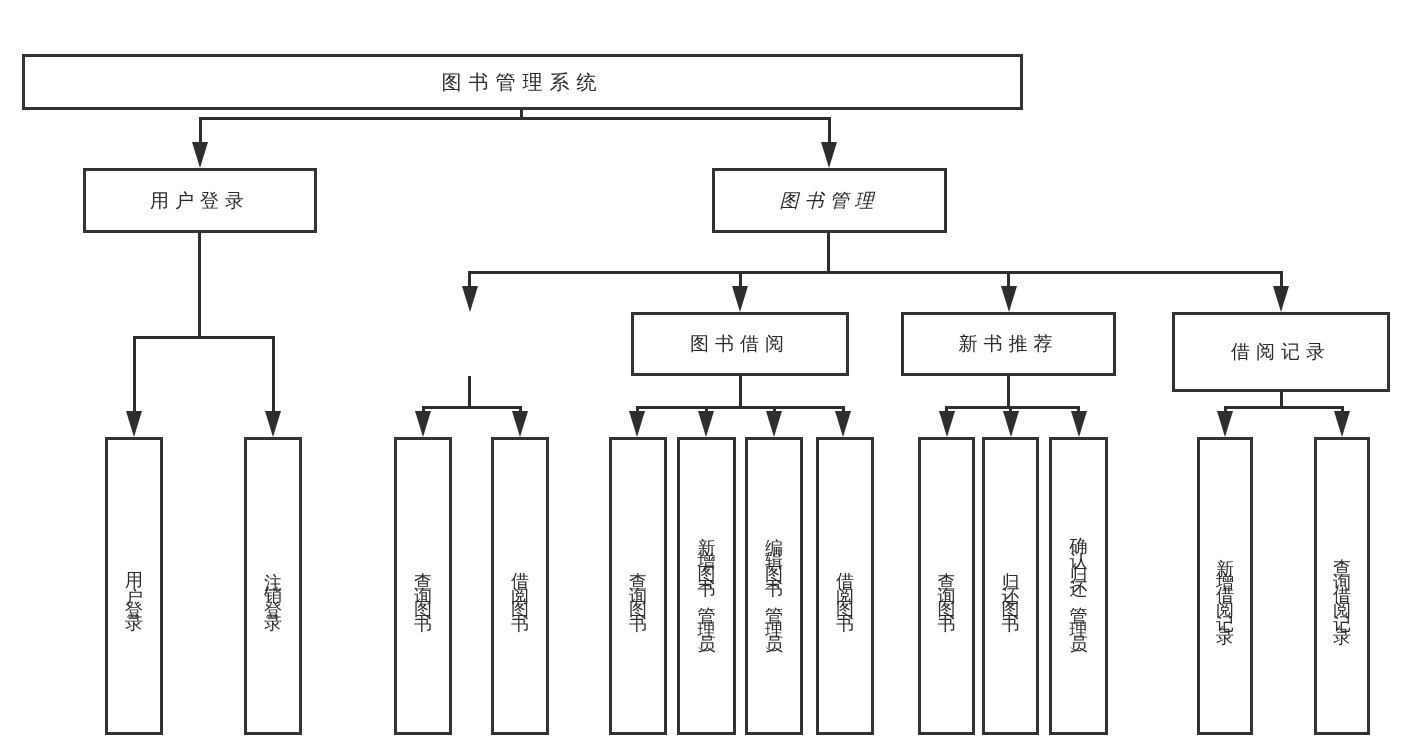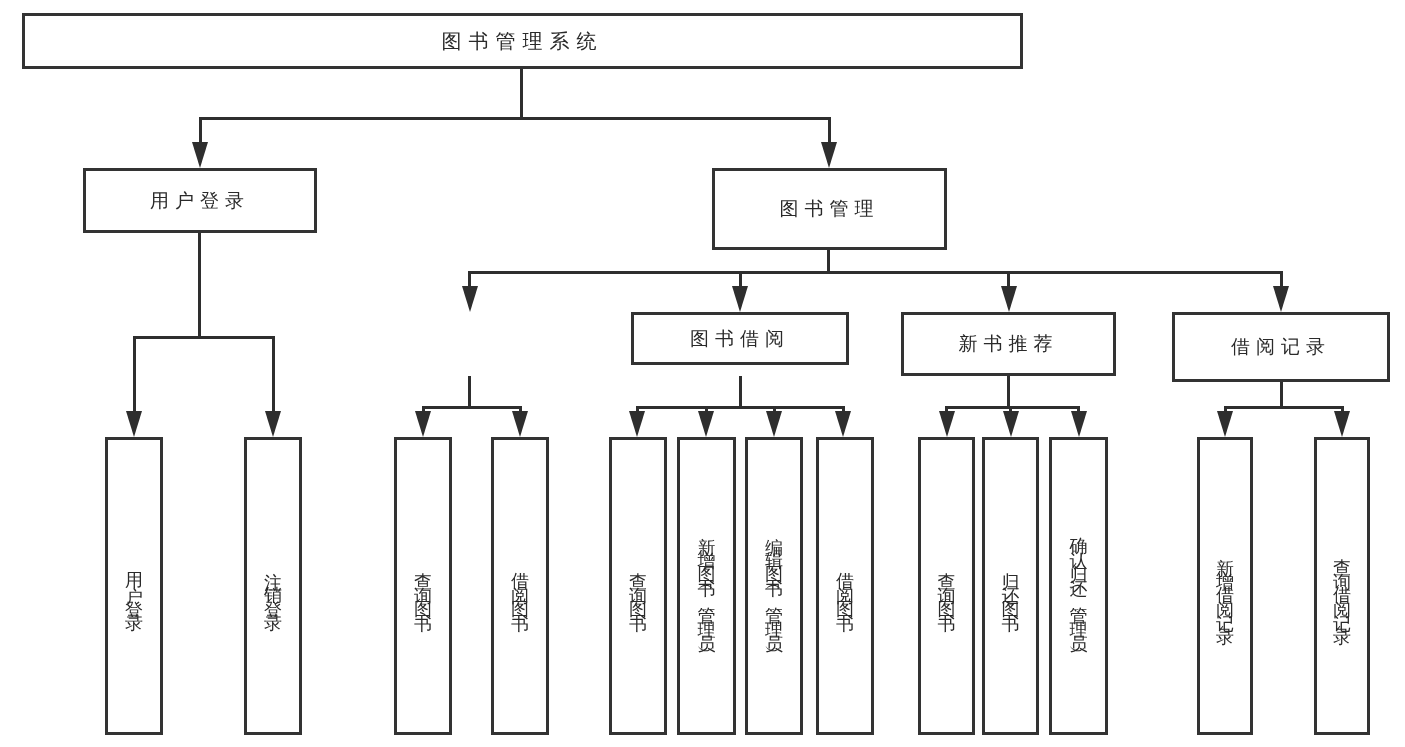--- a/index.html
+++ b/index.html
@@ -19,21 +19,21 @@
     position: absolute;
     background: #ffffff;
     border: 3px solid #333333;
     box-sizing: border-box;
     display: flex;
     align-items: center;
     justify-content: center;
     color: #2a2a2a;
     z-index: 2;
   }
-  .box.h1 { font-size: 20px; letter-spacing: 7px; }
+  .box.h1 { font-size: 20px; letter-spacing: 7px; margin-top: 41px; }
   .box.h2 { font-size: 19px; letter-spacing: 6px; }
   .box.v  { z-index: 2; }
   .box.v .vtext {
     writing-mode: vertical-rl;
     text-orientation: mixed;
     font-size: 18px;
     letter-spacing: 14px;
     line-height: 1;
     white-space: nowrap;
     color: #2a2a2a;
@@ -75,21 +75,21 @@
   <div class="line" style="left:520px; top:69px; width:3px; height:49px;"></div>
   <div class="line" style="left:199px; top:117px; width:632px; height:3px;"></div>
   <div class="line" style="left:199px; top:117px; width:3px; height:29px;"></div>
   <div class="arrow" style="left:192px; top:142px;"></div>
   <div class="line" style="left:828px; top:117px; width:3px; height:29px;"></div>
   <div class="arrow" style="left:821px; top:142px;"></div>
 
   <div class="box h2" style="left:83px; top:168px; width:234px; height:65px;">
     <span>用户登录</span>
   </div>
-  <div class="box h2" style="left:712px; top:168px; width:235px; height:82px;">
+  <div class="box h2" style="left:712px; top:168px; width:235px; height:65px;font-style:italic;">
     <span>图书管理</span>
   </div>
 
   <div class="line" style="left:198px; top:233px; width:3px; height:105px;"></div>
   <div class="line" style="left:133px; top:336px; width:141px; height:3px;"></div>
   <div class="line" style="left:133px; top:336px; width:3px; height:78px;"></div>
   <div class="arrow" style="left:126px; top:411px;"></div>
   <div class="line" style="left:272px; top:336px; width:3px; height:78px;"></div>
   <div class="arrow" style="left:265px; top:411px;"></div>
 
@@ -97,27 +97,27 @@
   <div class="line" style="left:469px; top:271px; width:813px; height:3px;"></div>
   <div class="line" style="left:468px; top:271px; width:3px; height:18px;"></div>
   <div class="arrow" style="left:462px; top:286px;"></div>
   <div class="line" style="left:739px; top:271px; width:3px; height:18px;"></div>
   <div class="arrow" style="left:732px; top:286px;"></div>
   <div class="line" style="left:1007px; top:271px; width:3px; height:18px;"></div>
   <div class="arrow" style="left:1001px; top:286px;"></div>
   <div class="line" style="left:1280px; top:271px; width:3px; height:18px;"></div>
   <div class="arrow" style="left:1273px; top:286px;"></div>
 
-  <div class="box h2" style="left:631px; top:312px; width:218px; height:53px;">
+  <div class="box h2" style="left:631px; top:312px; width:218px; height:64px;">
     <span>图书借阅</span>
   </div>
   <div class="box h2" style="left:901px; top:312px; width:215px; height:64px;">
     <span>新书推荐</span>
   </div>
-  <div class="box h2" style="left:1172px; top:312px; width:218px; height:70px;">
+  <div class="box h2" style="left:1172px; top:312px; width:218px; height:80px;">
     <span>借阅记录</span>
   </div>
 
   <div class="line" style="left:468px; top:376px; width:3px; height:32px;"></div>
   <div class="line" style="left:422px; top:406px; width:100px; height:3px;"></div>
   <div class="line" style="left:422px; top:406px; width:3px; height:8px;"></div>
   <div class="arrow" style="left:415px; top:411px;"></div>
   <div class="line" style="left:519px; top:406px; width:3px; height:8px;"></div>
   <div class="arrow" style="left:512px; top:411px;"></div>
 

